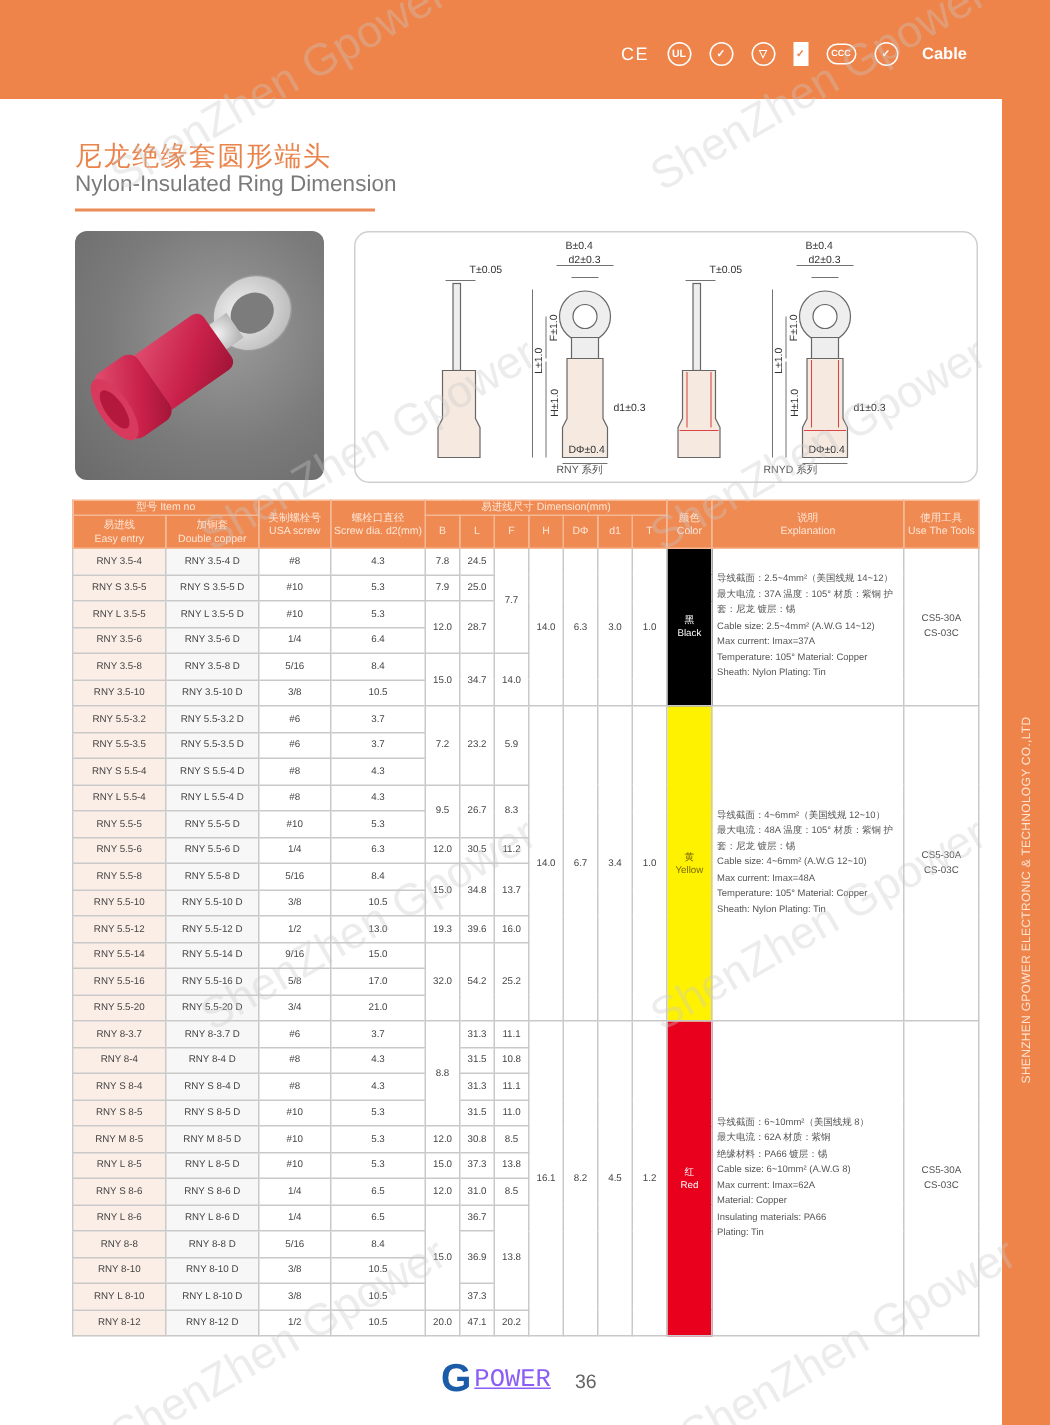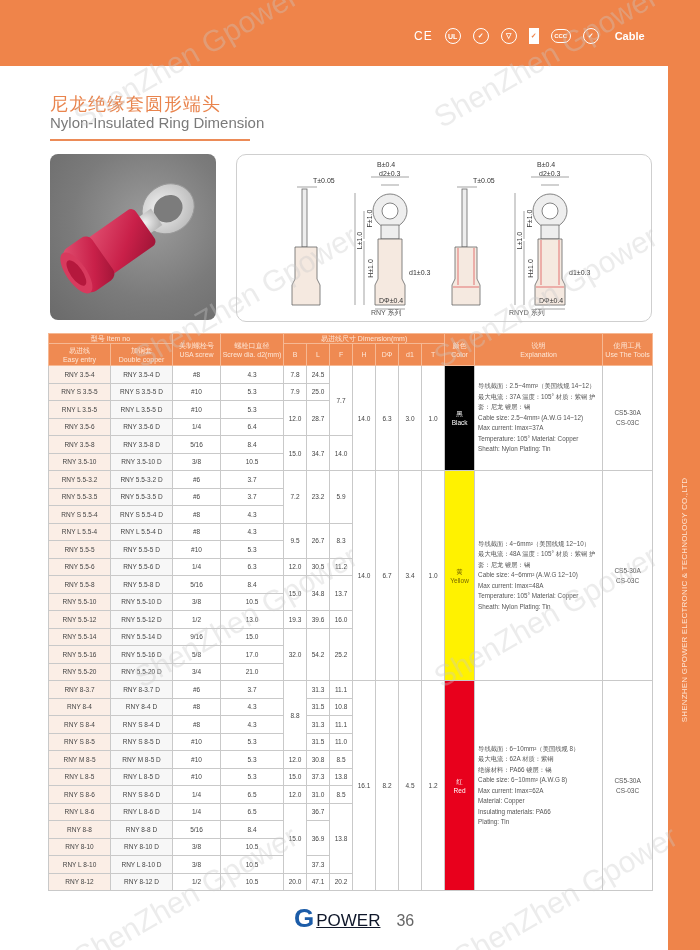--- a/index.html
+++ b/index.html
@@ -25,22 +25,22 @@
   table.spec{position:absolute;left:48px;top:333px;width:604px;border-collapse:collapse;table-layout:fixed;font-family:"Liberation Sans",sans-serif;}
   table.spec th{background:#ef8a52;color:#fde6d6;font-weight:normal;font-size:7px;line-height:9px;border:1px solid #f6b893;padding:0;text-align:center;}
   table.spec td{font-size:6.5px;color:#444;border:1px solid #c9c9c9;padding:0;text-align:center;height:16.5px;line-height:9px;}
   table.spec td.easy{background:#fbeee6;}
   table.spec td.dbl{background:#f7f7f7;}
   table.spec td.color{color:#fff;font-size:6.5px;}
   table.spec td.expl{text-align:left;padding:0 2px 0 3px;font-size:6.3px;line-height:10.5px;color:#555;vertical-align:middle;}
   table.spec td.tools{font-size:6.5px;line-height:10px;color:#555;}
   .footer-logo{position:absolute;left:294px;top:905px;display:flex;align-items:flex-end;gap:2px;font-family:"Liberation Sans",sans-serif;}
   .logo-g{font-size:26px;font-weight:bold;color:#1b5ca8;line-height:26px;}
-  .logo-power{font-size:17px;color:#0f172a;text-decoration:underline;line-height:20px;}
-  .page-num{font-size:16px;color:#666;margin-left:14px;line-height:20px;}
+  .logo-power{font-size:17px;color:#8b5cf6;text-decoration:underline;line-height:20px;font-family:Liberation Mono, monospace;}
+  .page-num{font-size:13px;color:#666;margin-left:14px;line-height:20px;}
   .wm{position:absolute;color:rgba(200,200,200,0.35);font-size:30px;font-family:"Liberation Sans",sans-serif;transform:rotate(-30deg);pointer-events:none;white-space:nowrap;}
 </style>
 </head>
 <body>
 
 <div class="top-band"></div>
 <div class="side-band"></div>
 <div class="side-text">
   <span>SHENZHEN GPOWER ELECTRONIC &amp; TECHNOLOGY CO.,LTD</span>
 </div>

